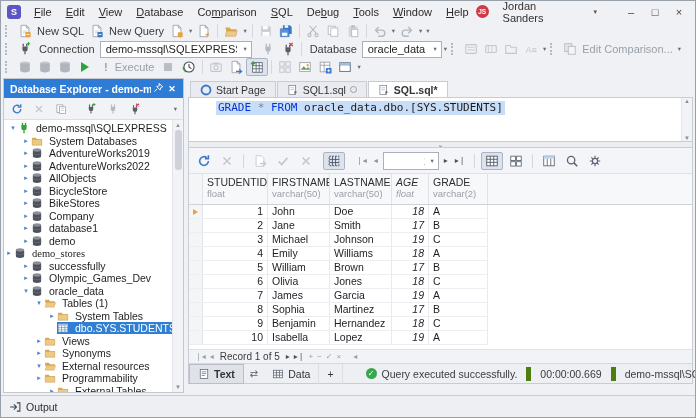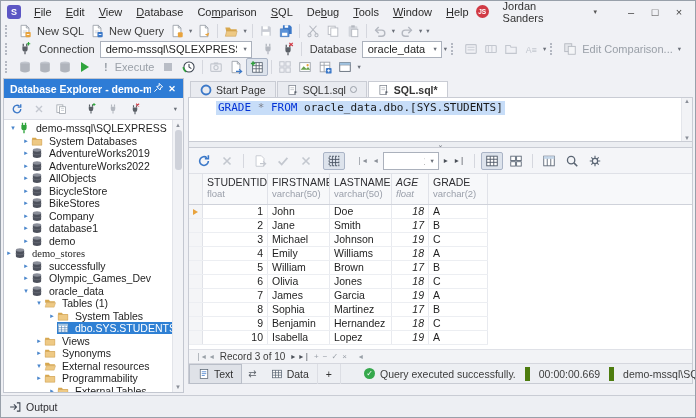--- a/index.html
+++ b/index.html
@@ -102,21 +102,21 @@
   .al-r{text-align:right;}
   .c1{width:65px;}.c2{width:62px;}.c3{width:62px;}.c4{width:37px;font-style:italic;}.c5{width:59px;}
 
   .rec-nav{height:14px;background:#f2f3f6;border-top:1px solid #dfe1e7;display:flex;align-items:center;gap:4px;padding:0 6px;font-size:9.5px;color:#4a4f58;flex:0 0 auto;}
   .rn{font-size:8px;color:#9aa0a8;}
   .rn.on{color:#4a4f58;}
   .rec-label{margin:0 2px;color:#3c3c3c;font-size:10px;}
 
   .bottom-bar{height:20px;background:#edeff3;border-top:1px solid #d5d7de;display:flex;align-items:center;flex:0 0 auto;}
   .btab{height:20px;display:flex;align-items:center;gap:4px;padding:0 8px;font-size:10.5px;color:#333;border-right:1px solid #dcdee4;}
-  .btab.active{background:#dfe2e8;border:1px solid #b9bec8;font-weight:normal;}
+  .btab.active{background:#dfe2e8;border:1px solid #b9bec8;font-weight:bold;}
   .swapbtn{padding:0 6px;color:#5a6068;font-size:10px;}
   .statusline{display:flex;align-items:center;margin-left:14px;gap:0;}
   .st-seg{display:flex;align-items:center;gap:5px;padding:0 9px;border-left:5px solid #4d7c0f;height:14px;font-size:10.5px;color:#3c3c3c;white-space:nowrap;}
   .st-seg:first-child{border-left:none;}
   .okdot{width:11px;height:11px;border-radius:50%;background:#35a84c;color:#fff;font-size:8px;line-height:11px;text-align:center;flex:0 0 auto;}
 
   
   .output-bar{height:22px;background:#edeff3;border-top:1px solid #c9ccd4;display:flex;align-items:center;gap:5px;padding:0 8px;flex:0 0 auto;}
   .output-bar .lbl{font-size:10.5px;color:#2f2f33;}
 </style>
@@ -1045,21 +1045,21 @@
               <div class="g-cell c2">Isabella</div>
               <div class="g-cell c3">Lopez</div>
               <div class="g-cell c4 al-r">19</div>
               <div class="g-cell c5">A</div>
             </div>
           </div>
 
         <div class="rec-nav">
           <span class="rn">❘◂</span>
           <span class="rn">◂</span>
-          <span class="rec-label">Record 3 of 10</span>
+          <span class="rec-label">Record 1 of 5</span>
           <span class="rn on">▸</span>
           <span class="rn on">▸❘</span>
           <span class="rn">+</span>
           <span class="rn">−</span>
           <span class="rn">✓</span>
           <span class="rn">×</span>
           <span class="rn" style="margin-left:8px;">◂</span>
         </div>
 
         <div class="bottom-bar">

